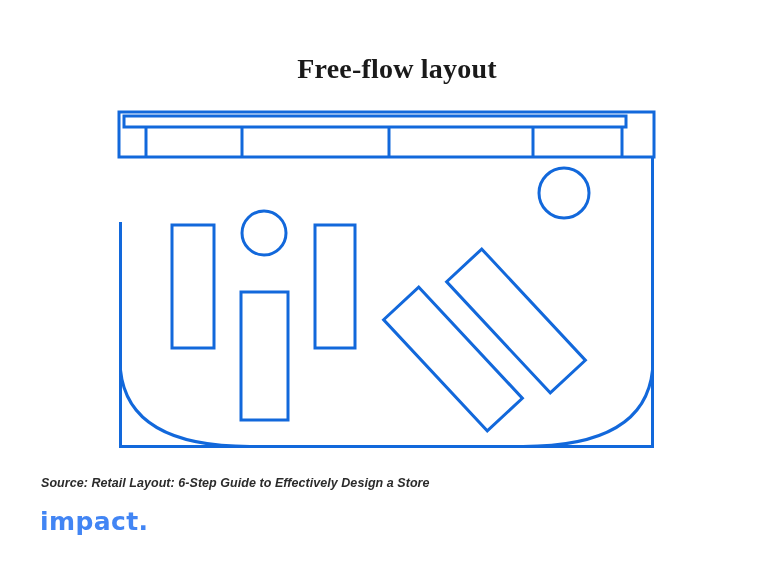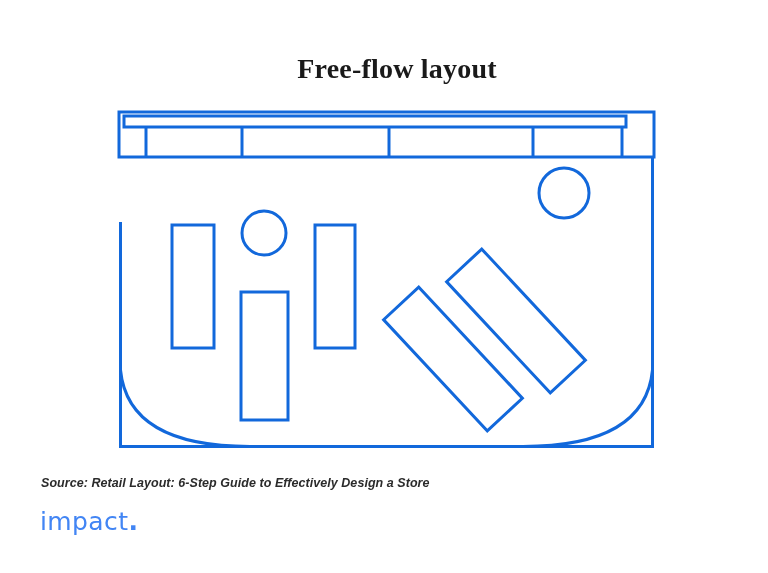--- a/index.html
+++ b/index.html
@@ -65,21 +65,21 @@
     position: absolute;
     left: 40px;
     top: 505px;
     height: 32px;
     display: flex;
     align-items: center;
   }
   .logo-text {
     font-family: "DejaVu Sans", "Liberation Sans", sans-serif;
     font-size: 25px;
-    font-weight: 400;
+    font-weight: 700;
     color: #4285F4;
     letter-spacing: 0.4px;
     line-height: 1;
   }
   .logo-dot {
     font-family: "DejaVu Sans", "Liberation Sans", sans-serif;
     font-size: 25px;
     font-weight: 700;
     color: #4285F4;
     line-height: 1;

